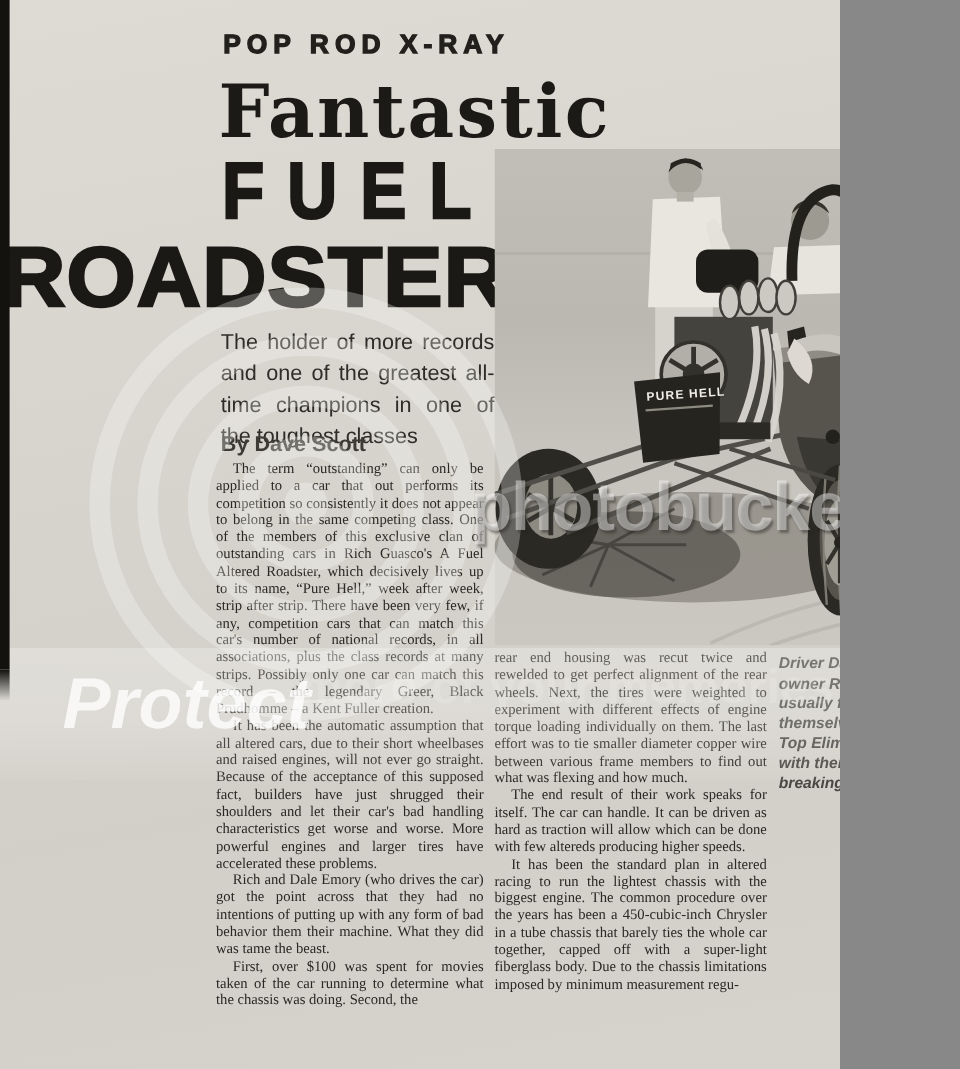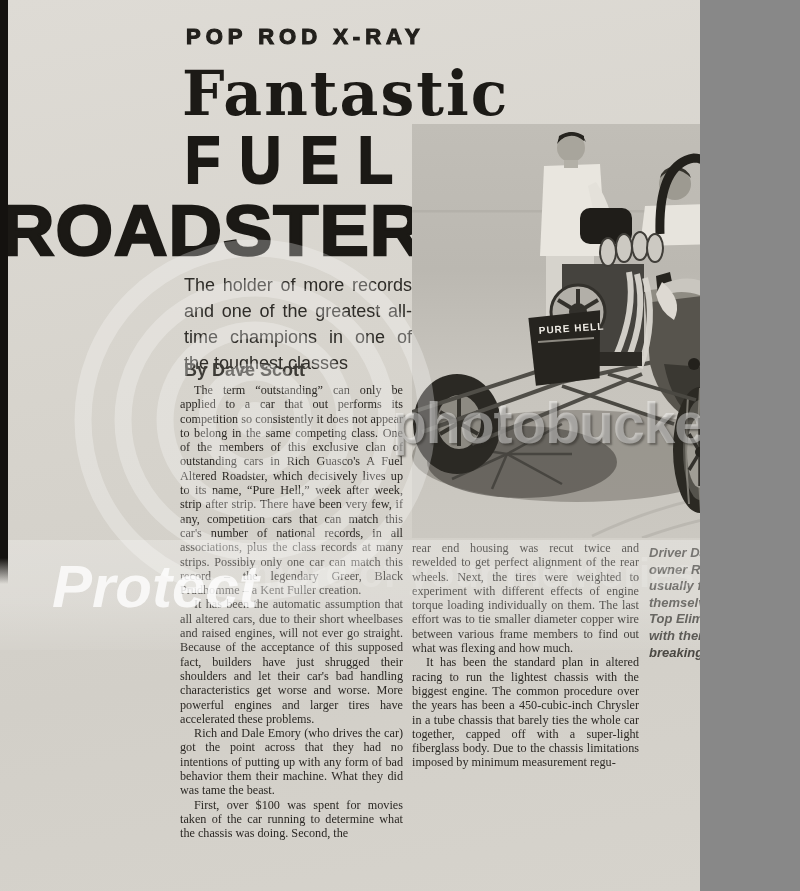--- a/index.html
+++ b/index.html
@@ -69,20 +69,21 @@
 
   <div id="col-left" class="bodycol">
     <p>The term “outstanding” can only be applied to a car that out performs its competition so consistently it does not appear to belong in the same competing class. One of the members of this exclusive clan of outstanding cars in Rich Guasco's A Fuel Altered Roadster, which decisively lives up to its name, “Pure Hell,” week after week, strip after strip. There have been very few, if any, competition cars that can match this car's number of national records, in all associations, plus the class records at many strips. Possibly only one car can match this record – the legendary Greer, Black Prudhomme – a Kent Fuller creation.</p>
     <p>It has been the automatic assumption that all altered cars, due to their short wheelbases and raised engines, will not ever go straight. Because of the acceptance of this supposed fact, builders have just shrugged their shoulders and let their car's bad handling characteristics get worse and worse. More powerful engines and larger tires have accelerated these problems.</p>
     <p>Rich and Dale Emory (who drives the car) got the point across that they had no intentions of putting up with any form of bad behavior them their machine. What they did was tame the beast.</p>
     <p>First, over $100 was spent for movies taken of the car running to determine what the chassis was doing. Second, the</p>
   </div>
 
   <div id="col-mid" class="bodycol">
     <p class="noindent">rear end housing was recut twice and rewelded to get perfect alignment of the rear wheels. Next, the tires were weighted to experiment with different effects of engine torque loading individually on them. The last effort was to tie smaller diameter copper wire between various frame members to find out what was flexing and how much.</p>
+    <p>The end result of their work speaks for itself. The car can handle. It can be driven as hard as traction will allow which can be done with few altereds producing higher speeds.</p>
     <p>It has been the standard plan in altered racing to run the lightest chassis with the biggest engine. The common procedure over the years has been a 450-cubic-inch Chrysler in a tube chassis that barely ties the whole car together, capped off with a super-light fiberglass body. Due to the chassis limitations imposed by minimum measurement regu-</p>
   </div>
 
   <div class="caption">Driver Dale Emery and owner Rich Guasco usually find themselves running Top Eliminator bracket with their record breaking roadster.</div>
 
   <div class="photo">
     <svg width="388" height="414" viewBox="0 0 388 414" xmlns="http://www.w3.org/2000/svg">
       <defs>
         <linearGradient id="sky" x1="0" y1="0" x2="0" y2="1">
           <stop offset="0" stop-color="#c1beb7"></stop>

